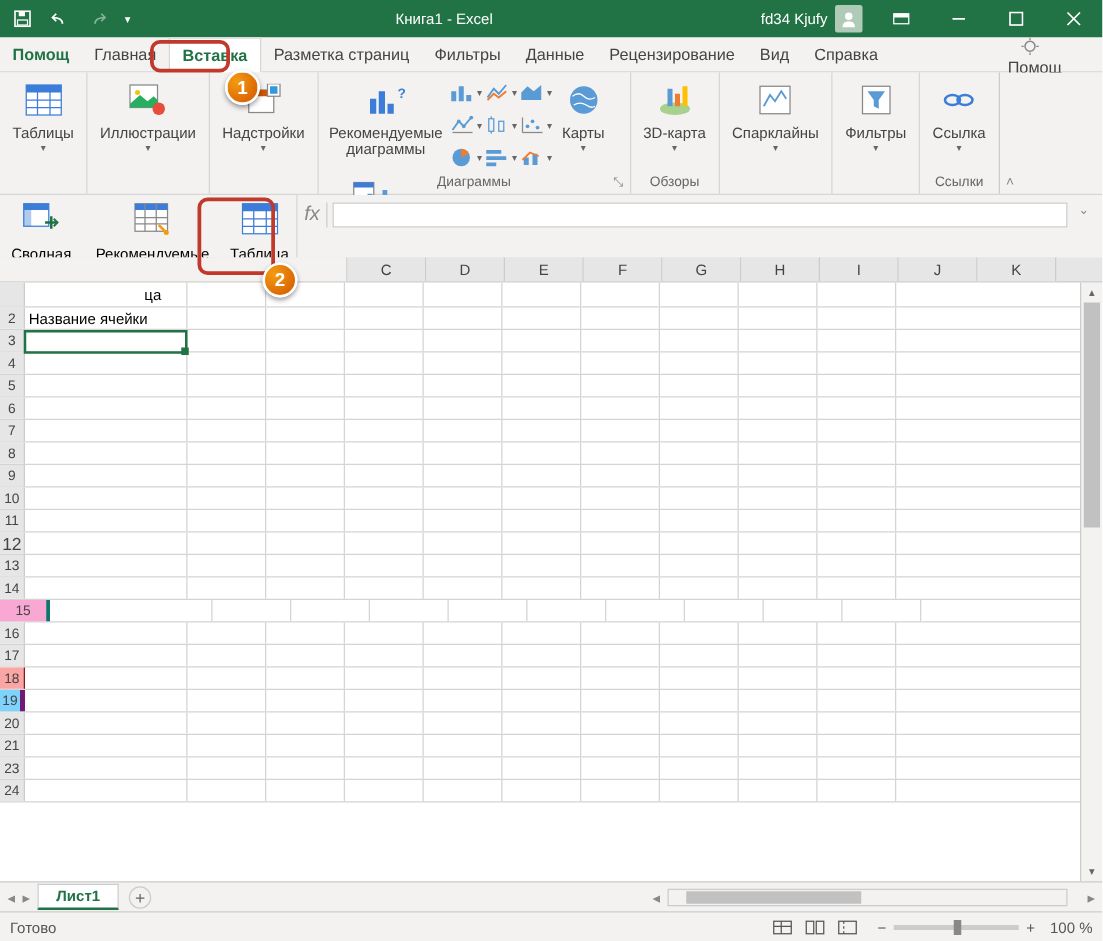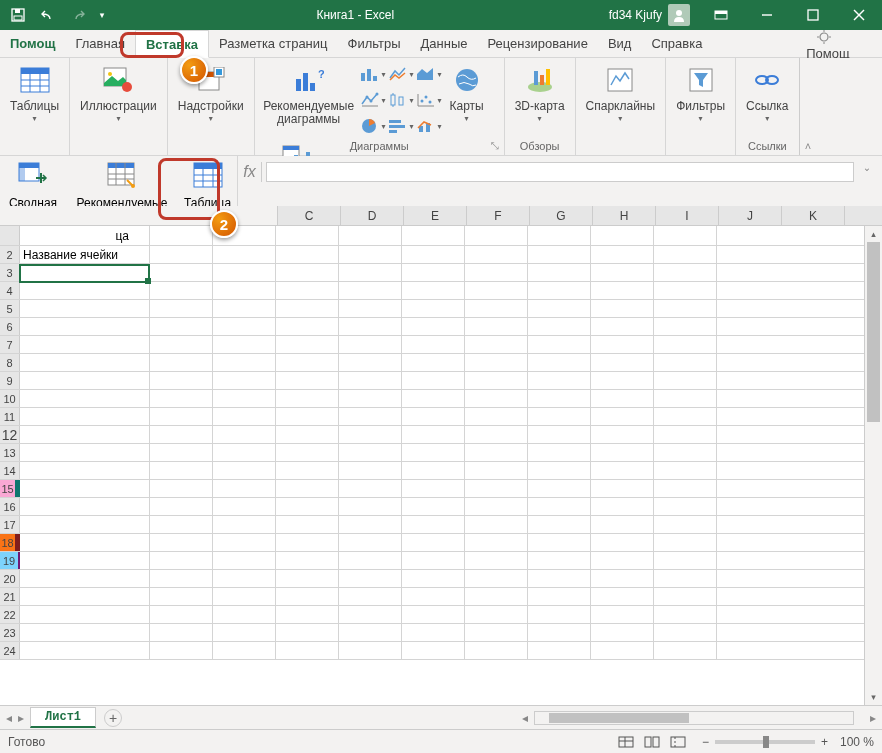--- a/index.html
+++ b/index.html
@@ -62,21 +62,21 @@
 .cell.wide { width:130px; }
 .active-cell { position:absolute; border:2px solid #217346; pointer-events:none; }
 .active-cell::after { content:''; position:absolute; right:-3px; bottom:-3px; width:6px; height:6px; background:#217346; }
 .vscroll { width:18px; background:#f3f2f1; border-left:1px solid #ccc; position:relative; }
 .vscroll .thumb { position:absolute; top:16px; left:2px; right:2px; height:180px; background:#c1c1c1; }
 .vscroll .arr { height:16px; display:flex; align-items:center; justify-content:center; font-size:9px; color:#666; position:absolute; left:0; right:0; }
 
 
 .sheet-tabs { height:24px; background:#f3f2f1; border-top:1px solid #ccc; display:flex; align-items:center; font-size:12px; position:absolute; bottom:24px; left:0; right:0; }
 .sheet-nav { display:flex; padding:0 6px; gap:6px; color:#888; }
-.sheet-tab { padding:2px 14px; background:#fff; border:1px solid #ccc; border-bottom:none; cursor:pointer;font-family:Liberation Mono, monospace; }
+.sheet-tab { padding:2px 14px; background:#fff; border:1px solid #ccc; border-bottom:none; cursor:pointer; }
 .sheet-tab.active { color:#217346; font-weight:600; border-bottom:2px solid #217346; }
 .sheet-add { width:24px; text-align:center; color:#666; cursor:pointer; border:1px solid #ccc; border-radius:50%; width:18px; height:18px; line-height:16px; margin-left:8px; font-size:14px; }
 .hscroll { flex:1; margin:0 10px; height:14px; background:#f3f2f1; border:1px solid #ccc; position:relative; margin-left:auto; max-width:320px; }
 .hscroll .thumb { position:absolute; left:14px; top:1px; bottom:1px; width:140px; background:#c1c1c1; }
 
 
 .statusbar { position:absolute; bottom:0; left:0; right:0; height:24px; background:#f3f2f1; border-top:1px solid #ccc; display:flex; align-items:center; font-size:12px; color:#555; padding:0 8px; }
 .statusbar .views { margin-left:auto; display:flex; gap:2px; }
 .statusbar .view-btn { width:24px; height:20px; display:flex; align-items:center; justify-content:center; border:1px solid transparent; cursor:pointer; }
 .statusbar .zoom { display:flex; align-items:center; gap:6px; margin-left:12px; }
@@ -650,21 +650,21 @@
           <div class="cell"></div>
           <div class="cell"></div>
           <div class="cell"></div>
           <div class="cell"></div>
           <div class="cell"></div>
           <div class="cell"></div>
           <div class="cell"></div>
           <div class="cell"></div>
         </div>
         <div class="cell-row">
-          <div style="width:20px;border-right:5px solid #0f766e;background:#f9a8d4;display:flex;align-items:center;justify-content:center;font-size:11px;color:#444">15</div>
+          <div style="width:40px;border-right:3px solid #0f766e;background:#f9a8d4;display:flex;align-items:center;justify-content:center;font-size:11px;color:#444">15</div>
           <div class="cell wide"></div>
           <div class="cell"></div>
           <div class="cell"></div>
           <div class="cell"></div>
           <div class="cell"></div>
           <div class="cell"></div>
           <div class="cell"></div>
           <div class="cell"></div>
           <div class="cell"></div>
           <div class="cell"></div>
@@ -689,34 +689,34 @@
           <div class="cell"></div>
           <div class="cell"></div>
           <div class="cell"></div>
           <div class="cell"></div>
           <div class="cell"></div>
           <div class="cell"></div>
           <div class="cell"></div>
           <div class="cell"></div>
         </div>
         <div class="cell-row">
-          <div style="width:20px;border-right:5px solid #7f1d1d;background:#f97316;display:flex;align-items:center;justify-content:center;font-size:11px;color:#444">18</div>
-          <div class="cell wide"></div>
-          <div class="cell"></div>
-          <div class="cell"></div>
-          <div class="cell"></div>
-          <div class="cell"></div>
-          <div class="cell"></div>
-          <div class="cell"></div>
-          <div class="cell"></div>
-          <div class="cell"></div>
-          <div class="cell"></div>
-        </div>
-        <div class="cell-row">
-          <div style="width:20px;border-right:2px solid #701a75;background:#7dd3fc;display:flex;align-items:center;justify-content:center;font-size:11px;color:#444">19</div>
+          <div style="width:20px;border-right:1px solid #7f1d1d;background:#fca5a5;display:flex;align-items:center;justify-content:center;font-size:11px;color:#444">18</div>
+          <div class="cell wide"></div>
+          <div class="cell"></div>
+          <div class="cell"></div>
+          <div class="cell"></div>
+          <div class="cell"></div>
+          <div class="cell"></div>
+          <div class="cell"></div>
+          <div class="cell"></div>
+          <div class="cell"></div>
+          <div class="cell"></div>
+        </div>
+        <div class="cell-row">
+          <div style="width:20px;border-right:4px solid #701a75;background:#7dd3fc;display:flex;align-items:center;justify-content:center;font-size:11px;color:#444">19</div>
           <div class="cell wide"></div>
           <div class="cell"></div>
           <div class="cell"></div>
           <div class="cell"></div>
           <div class="cell"></div>
           <div class="cell"></div>
           <div class="cell"></div>
           <div class="cell"></div>
           <div class="cell"></div>
           <div class="cell"></div>
@@ -729,33 +729,20 @@
           <div class="cell"></div>
           <div class="cell"></div>
           <div class="cell"></div>
           <div class="cell"></div>
           <div class="cell"></div>
           <div class="cell"></div>
           <div class="cell"></div>
         </div>
         <div class="cell-row">
           <div style="width:20px;border-right:1px solid #ccc;background:#e6e6e6;display:flex;align-items:center;justify-content:center;font-size:11px;color:#444">21</div>
-          <div class="cell wide"></div>
-          <div class="cell"></div>
-          <div class="cell"></div>
-          <div class="cell"></div>
-          <div class="cell"></div>
-          <div class="cell"></div>
-          <div class="cell"></div>
-          <div class="cell"></div>
-          <div class="cell"></div>
-          <div class="cell"></div>
-        </div>
-        <div class="cell-row">
-          <div style="width:20px;border-right:1px solid #ccc;background:#e6e6e6;display:flex;align-items:center;justify-content:center;font-size:11px;color:#444">22</div>
           <div class="cell wide"></div>
           <div class="cell"></div>
           <div class="cell"></div>
           <div class="cell"></div>
           <div class="cell"></div>
           <div class="cell"></div>
           <div class="cell"></div>
           <div class="cell"></div>
           <div class="cell"></div>
           <div class="cell"></div>

